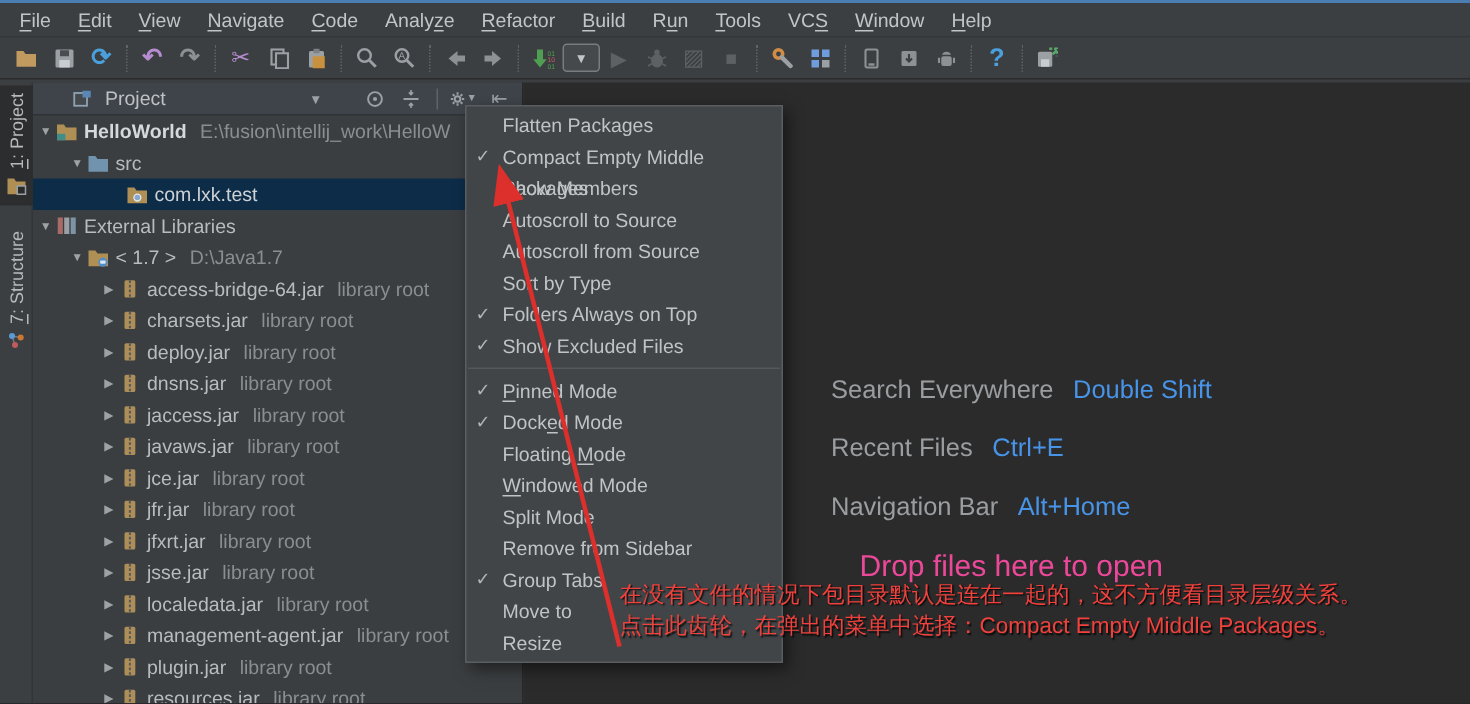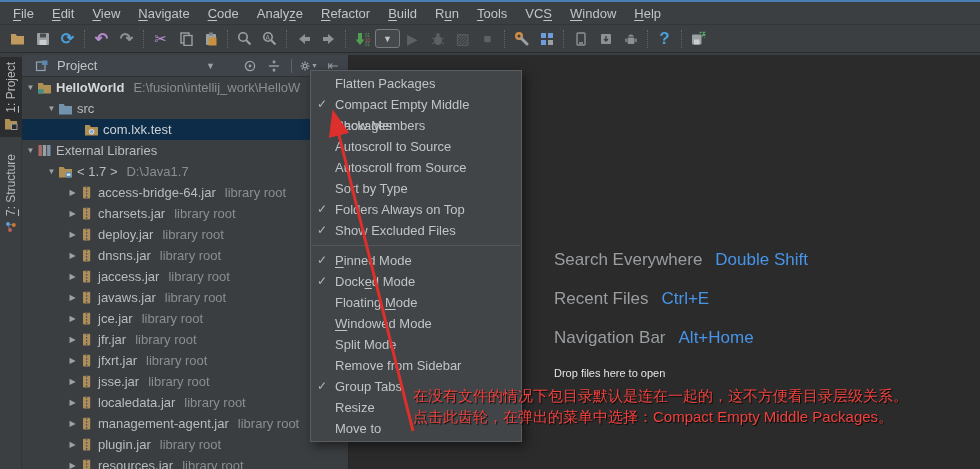--- a/index.html
+++ b/index.html
@@ -31,21 +31,21 @@
     display:flex;flex-direction:column;align-items:center;padding-top:2px;flex:none;}
   .stripe-btn{display:flex;flex-direction:column;align-items:center;padding:5px 0 4px;width:22px;}
   .stripe-btn.active{background:#2b2d2e;}
   .stripe-label{writing-mode:vertical-rl;transform:rotate(180deg);font-size:12px;color:#b7babc;}
   .stripe-icon{margin-top:4px;}
   .stripe-btn + .stripe-btn{margin-top:12px;}
   
   .project-panel{width:327px;flex:none;background:#3b3e40;border-right:1px solid #282828;
     display:flex;flex-direction:column;overflow:hidden;}
   .panel-header{height:22px;flex:none;background:#3f444b;border-bottom:1px solid #2f3234;
-    display:flex;align-items:center;padding:0 6px 0 11px;gap:6px;justify-content:space-between;}
+    display:flex;align-items:center;padding:0 6px 0 24px;gap:6px;justify-content:space-between;}
   .panel-title{color:#bec2c4;}
   .panel-combo-arrow{margin-left:auto;margin-right:20px;font-size:9px;color:#9aa0a4;}
   .ph-icon{display:flex;align-items:center;justify-content:center;width:18px;height:18px;}
   .ph-sep{width:1px;height:14px;background:#5f6365;margin:0 2px;}
   .gear-drop{font-size:7px;color:#9aa0a4;margin-left:1px;}
   
   .tree{flex:1;overflow:hidden;padding-top:0;}
   .tree-row{height:21px;display:flex;align-items:center;white-space:nowrap;overflow:hidden;}
   .tree-row.selected{background:#0d2c48;}
   .tw-arrow{width:13px;flex:none;text-align:center;font-size:8px;color:#9fa2a5;}
@@ -53,21 +53,21 @@
   .tw-label{color:#b9bcbe;margin-left:2px;text-align:right;}
   .tw-label.bold{font-weight:bold;color:#d6d9db;}
   .tw-suffix{color:#8a8e91;margin-left:9px;}
   .tree-row.selected .tw-label{color:#cdd2d6;}
   
   .editor{flex:1;background:#2b2b2b;position:relative;overflow:hidden;}
   .shortcuts{position:absolute;left:205px;top:195px;}
   .sc-row{height:22px;margin-bottom:17px;display:flex;gap:13px;font-size:17px;align-items:flex-start;}
   .sc-action{color:#9a9ea1;}
   .sc-keys{color:#4794e8;}
-  .drop-hint{color:#e5e5e5;font-size:11px;}
+  .drop-hint{color:#ec4899;font-size:20px;margin-left:19px;}
   
   .popup{position:absolute;left:310px;top:70px;width:212px;z-index:50;
     background:#414547;border:1px solid #5a5e60;box-shadow:3px 4px 10px rgba(0,0,0,.5);
     padding:2px 0;}
   .popup-item{height:21px;line-height:21px;padding-left:24px;position:relative;color:#c0c4c6;}
   .popup-item .check{position:absolute;left:6px;top:0;color:#b2b5b7;font-size:12px;}
   .popup-item u{text-underline-offset:2px;}
   .popup-sep{height:1px;background:#55585a;margin:4px 1px;}
   
   .annotation{position:absolute;z-index:70;font-size:15px;white-space:nowrap;
@@ -544,22 +544,22 @@
       <div class="popup-item"><span class="check">✓</span>Folders Always on Top</div>
       <div class="popup-item"><span class="check">✓</span>Show Excluded Files</div>
       <div class="popup-sep"></div>
       <div class="popup-item"><span class="check">✓</span><u>P</u>inned Mode</div>
       <div class="popup-item"><span class="check">✓</span>Dock<u>e</u>d Mode</div>
       <div class="popup-item">Floating <u>M</u>ode</div>
       <div class="popup-item"><u>W</u>indowed Mode</div>
       <div class="popup-item">Split Mode</div>
       <div class="popup-item">Remove from Sidebar</div>
       <div class="popup-item"><span class="check">✓</span>Group Tabs</div>
+      <div class="popup-item">Move to</div>
       <div class="popup-item">Resize</div>
-      <div class="popup-item">Move to</div>
     </div>
 
   <svg id="arrow-overlay" width="980" height="469">
     <defs>
       <marker id="ah" markerWidth="9" markerHeight="7" refX="7" refY="3.5" orient="auto">
         <path d="M0 0 L9 3.5 L0 7 z" fill="#dd2f2c"></path>
       </marker>
     </defs>
     <line id="arrow-line" stroke="#dd2f2c" stroke-width="3" marker-end="url(#ah)" x1="413" y1="431" x2="334" y2="115"></line>
   </svg>

